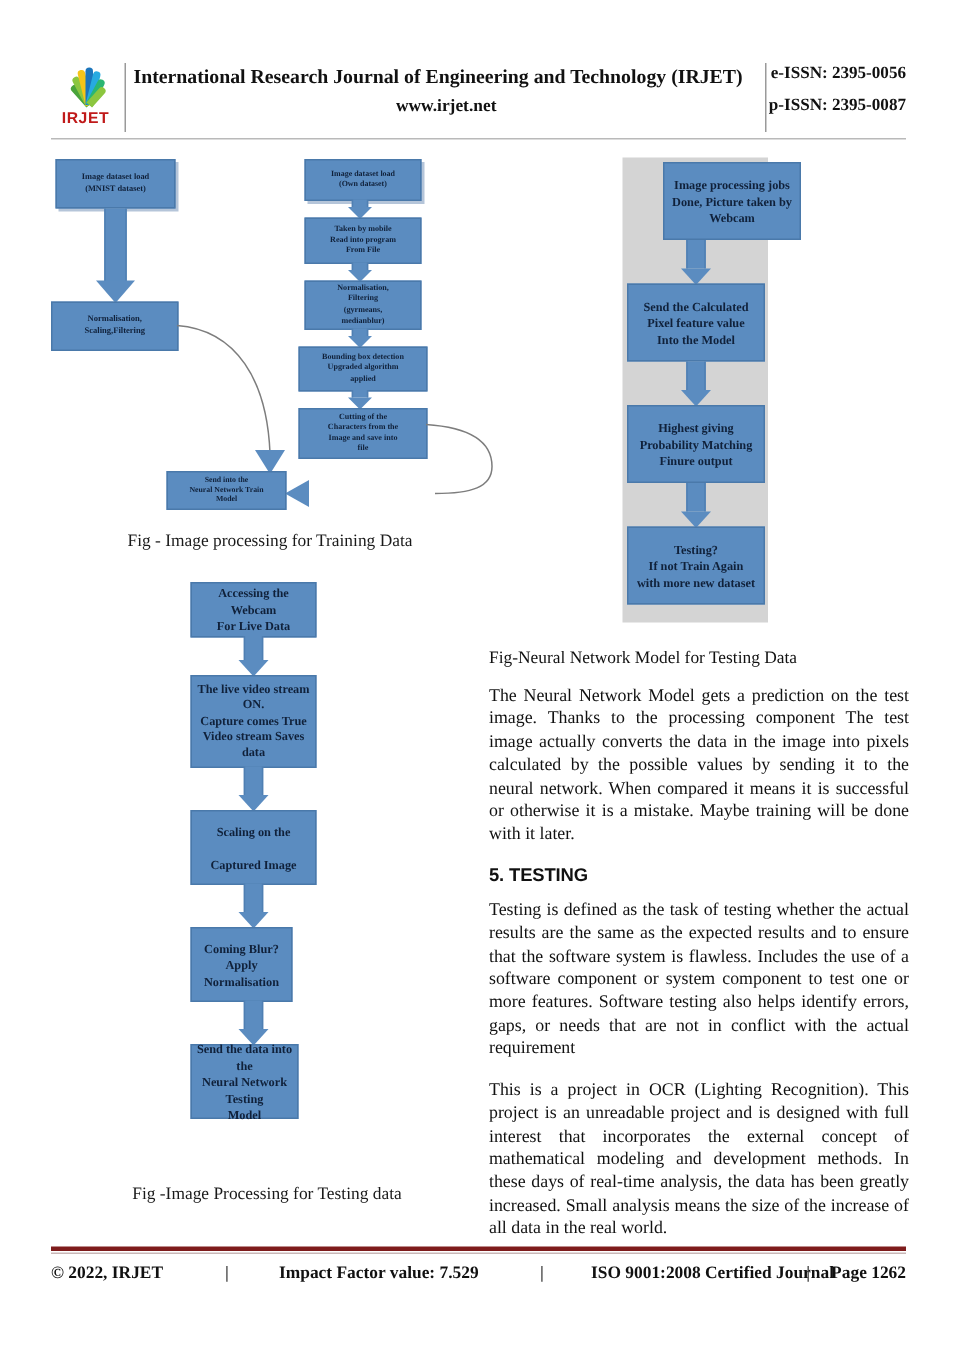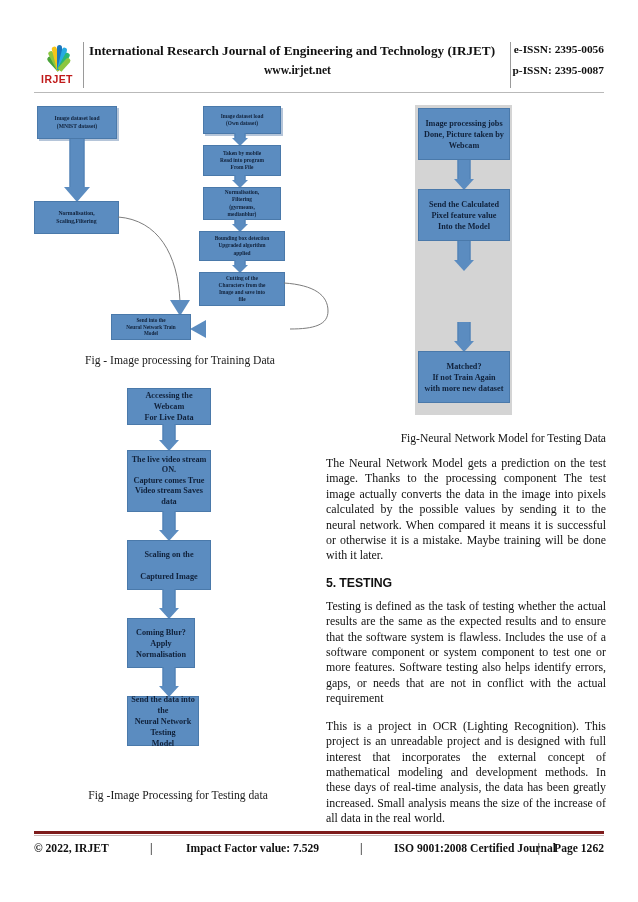--- a/index.html
+++ b/index.html
@@ -57,21 +57,21 @@
   .caption{position:absolute;font-family:"Liberation Serif",serif;font-size:11.6px;
            color:#1a1a1a;text-align:center;}
 
   
   .curve{position:absolute;overflow:visible;}
   .curve path{fill:none;stroke:#7d7d7d;stroke-width:1;}
   .vtri{position:absolute;width:0;height:0;}
 
   
   .rcol{position:absolute;left:326px;width:280px;}
-  .fig-cap{font-family:"Liberation Serif",serif;font-size:11.6px;text-align:right;
+  .fig-cap{font-family:"Liberation Serif",serif;font-size:11.6px;text-align:left;
            margin:0 0 11px 0;}
   .body-p{font-family:"Liberation Serif",serif;font-size:11.9px;line-height:15.4px;
           text-align:justify;margin:0 0 12px 0;}
   .sec-h{font-family:"Liberation Sans",sans-serif;font-weight:bold;font-size:12.3px;
          margin:0 0 9px 0;letter-spacing:-.1px;}
 
   
   .foot-rule{position:absolute;left:34px;top:831px;width:570px;height:3px;background:#7e1c1c;}
   .foot-rule2{position:absolute;left:34px;top:835px;width:570px;height:1px;background:#c9b7b7;}
   .footer{position:absolute;left:34px;top:838px;width:570px;height:20px;
@@ -241,47 +241,52 @@
   <div class="fbox" style="left:127px;top:696px;width:72px;height:50px;font-size:8.2px;line-height:11px;">
     <span style="white-space:pre-line;">Send the data into the
 Neural Network Testing
 Model</span>
   </div>
 
   <div class="caption" style="left:58px;top:789px;width:240px;">Fig -Image Processing for Testing data</div>
 
   <div class="grayblock" style="left:415px;top:105px;width:97px;height:310px;"></div>
 
-  <div class="fbox" style="left:418px;top:108px;width:92px;height:52px;font-size:8.2px;line-height:11px;">
+  <div class="fbox" style="left:442px;top:108px;width:92px;height:52px;font-size:8.2px;line-height:11px;">
     <span style="white-space:pre-line;">Image processing jobs
 Done, Picture taken by
 Webcam</span>
   </div>
   <div class="arrow" style="left:450px;top:160px;width:28px;height:30px;">
     <div class="shaft" style="width:11px;height:19px;"></div>
     <div class="head" style="border-left-width:10px;border-right-width:10px;border-top-width:11px;"></div>
   </div>
 
   <div class="fbox" style="left:418px;top:189px;width:92px;height:52px;font-size:8.2px;line-height:11px;">
     <span style="white-space:pre-line;">Send the Calculated
 Pixel feature value
 Into the Model</span>
   </div>
   <div class="arrow" style="left:450px;top:241px;width:28px;height:30px;">
     <div class="shaft" style="width:11px;height:19px;"></div>
     <div class="head" style="border-left-width:10px;border-right-width:10px;border-top-width:11px;"></div>
   </div>
 
+  <div class="fbox" style="left:418px;top:270px;width:92px;height:52px;font-size:8.2px;line-height:11px;">
+    <span style="white-space:pre-line;">Highest giving
+Probability Matching
+Finure output</span>
+  </div>
   <div class="arrow" style="left:450px;top:322px;width:28px;height:30px;">
     <div class="shaft" style="width:11px;height:19px;"></div>
     <div class="head" style="border-left-width:10px;border-right-width:10px;border-top-width:11px;"></div>
   </div>
 
   <div class="fbox" style="left:418px;top:351px;width:92px;height:52px;font-size:8.2px;line-height:11px;">
-    <span style="white-space:pre-line;">Matched?
+    <span style="white-space:pre-line;">Testing?
 If not Train Again
 with more new dataset</span>
   </div>
 
   <div class="rcol" style="top:432px;">
     <p class="fig-cap">Fig-Neural Network Model for Testing Data</p>
     <p class="body-p">The Neural Network Model gets a prediction on the test image. Thanks to the processing component The test image actually converts the data in the image into pixels calculated by the possible values by sending it to the neural network. When compared it means it is successful or otherwise it is a mistake. Maybe training will be done with it later.</p>
     <h2 class="sec-h">5. TESTING</h2>
     <p class="body-p">Testing is defined as the task of testing whether the actual results are the same as the expected results and to ensure that the software system is flawless. Includes the use of a software component or system component to test one or more features. Software testing also helps identify errors, gaps, or needs that are not in conflict with the actual requirement</p>
     <p class="body-p">This is a project in OCR (Lighting Recognition). This project is an unreadable project and is designed with full interest that incorporates the external concept of mathematical modeling and development methods. In these days of real-time analysis, the data has been greatly increased. Small analysis means the size of the increase of all data in the real world.</p>

